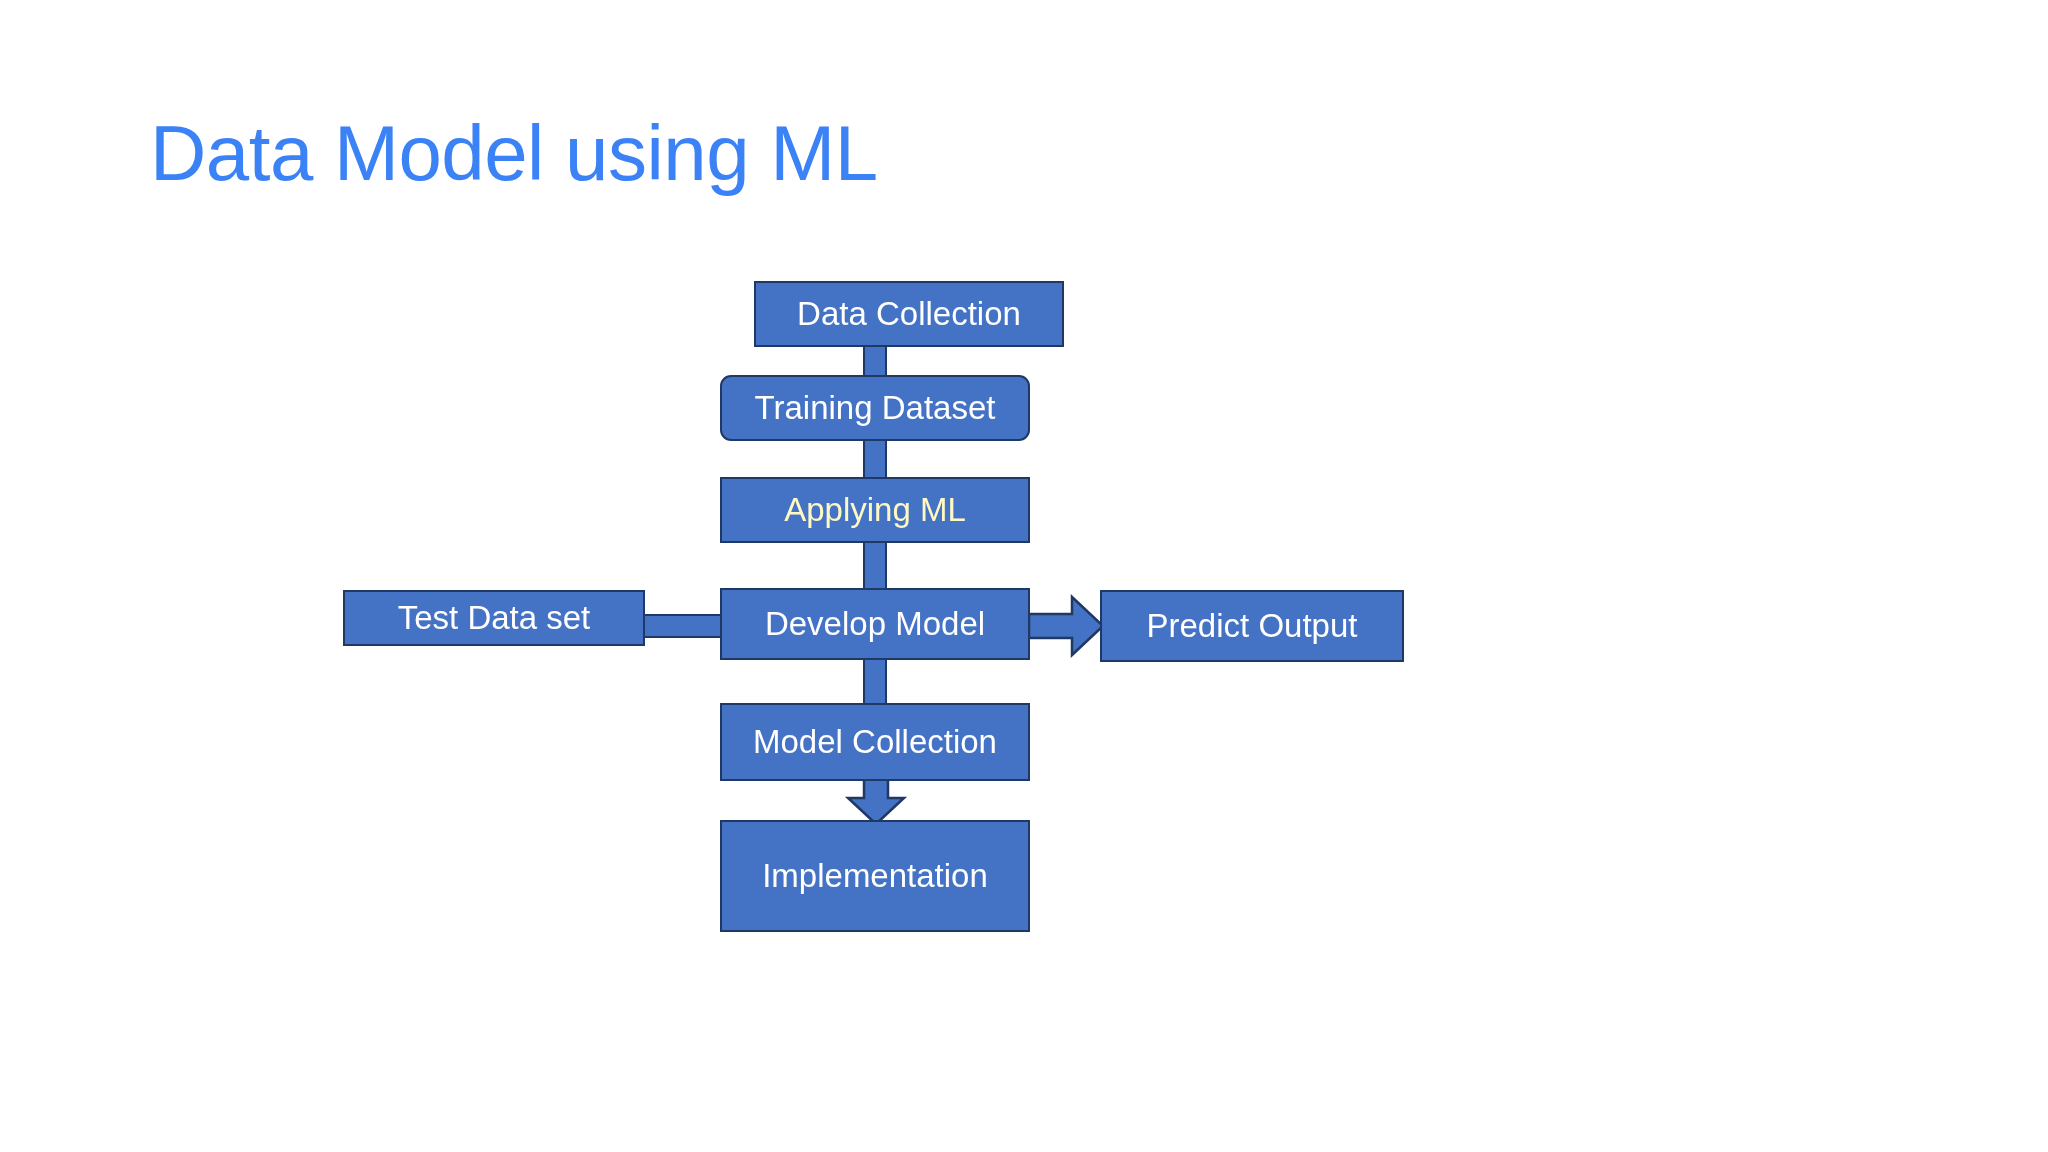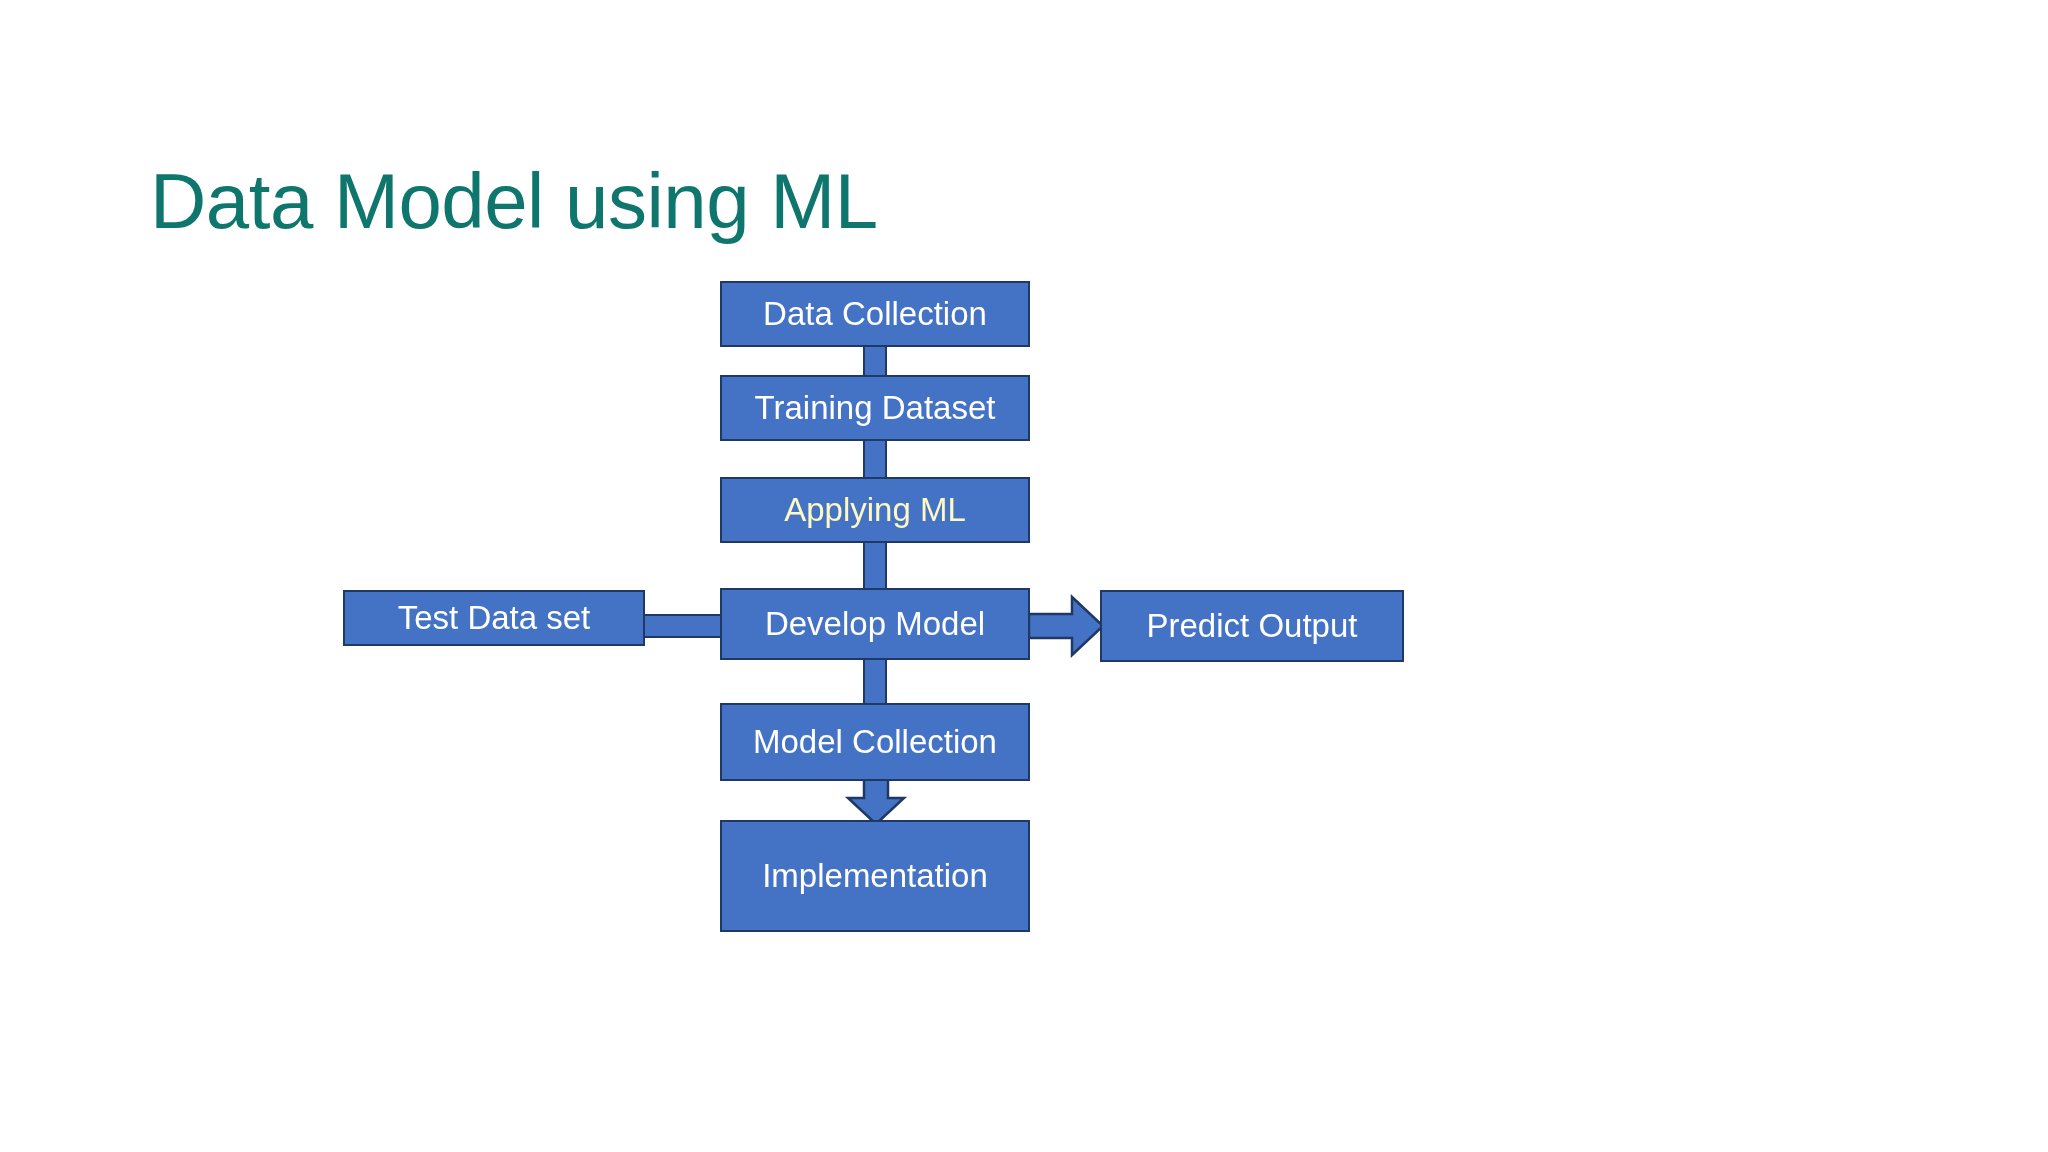--- a/index.html
+++ b/index.html
@@ -54,21 +54,21 @@
     font-weight: 400;
     z-index: 3;
     padding: 0 8px;
   }
   .node span { display: block; }
 
   
   .col-center { left: 720px; width: 310px; }
 
   #node-data-collection      { top: 281px;  height: 66px; }
-  #node-training-dataset     { top: 375px;  height: 66px; }
+  #node-training-dataset     { top: 375px;  height: 66px; border-radius: 11px; }
   #node-applying-ml          { top: 477px;  height: 66px; }
   #node-develop-model        { top: 588px;  height: 72px; }
   #node-model-evaluation     { top: 703px;  height: 78px; }
   #node-model-implementation { top: 820px;  height: 112px; }
 
   #node-test-data-set {
     left: 343px;
     width: 302px;
     top: 590px;
     height: 56px;
@@ -129,42 +129,42 @@
     height: 48px;
     z-index: 2;
   }
   .arrow-right svg, .arrow-down svg { display: block; }
 </style>
 </head>
 <body>
 
 <div id="slide" style="background: rgb(255, 255, 255);">
 
-  <div class="slide-title" style="color: #0f766e; margin-top: 48px;">Data Model using ML</div>
+  <div class="slide-title" style="color: #3b82f6;">Data Model using ML</div>
 
   <div class="vconn" id="vconn-1" style="background: rgb(68, 114, 196); border-color: rgb(31, 56, 100);"></div>
   <div class="vconn" id="vconn-2" style="background: rgb(68, 114, 196); border-color: rgb(31, 56, 100);"></div>
   <div class="vconn" id="vconn-3" style="background: rgb(68, 114, 196); border-color: rgb(31, 56, 100);"></div>
   <div class="vconn" id="vconn-4" style="background: rgb(68, 114, 196); border-color: rgb(31, 56, 100);"></div>
 
   <div class="hconn" style="background: rgb(68, 114, 196); border-color: rgb(31, 56, 100);"></div>
 
   <div class="arrow-right">
     <svg width="76" height="80" viewBox="0 0 76 80">
       <path d="M1,28 L44,28 L44,11 L75,40 L44,69 L44,52 L1,52 Z" fill="#4472C4" stroke="#1F3864" stroke-width="2.5" stroke-linejoin="miter"></path>
     </svg>
   </div>
 
   <div class="arrow-down">
     <svg width="80" height="48" viewBox="0 0 80 48">
       <path d="M28,0 L52,0 L52,20 L68,20 L40,46 L12,20 L28,20 Z" fill="#4472C4" stroke="#1F3864" stroke-width="2.5" stroke-linejoin="miter"></path>
     </svg>
   </div>
 
-  <div class="node col-center" id="node-data-collection" style="background: rgb(68, 114, 196); border-color: rgb(31, 56, 100); color: rgb(255, 255, 255);">
+  <div class="node col-center" id="node-data-collection" style="background: rgb(68, 114, 196); border-color: rgb(31, 56, 100); color: rgb(255, 255, 255); margin-left: 34px;">
     <span>Data Collection</span>
   </div>
 
   <div class="node col-center" id="node-training-dataset" style="background: rgb(68, 114, 196); border-color: rgb(31, 56, 100); color: rgb(255, 255, 255);">
     <span>Training Dataset</span>
   </div>
 
   <div class="node col-center" id="node-applying-ml" style="background: rgb(68, 114, 196); border-color: rgb(31, 56, 100); color: #fef9c3;">
     <span>Applying ML</span>
   </div>

